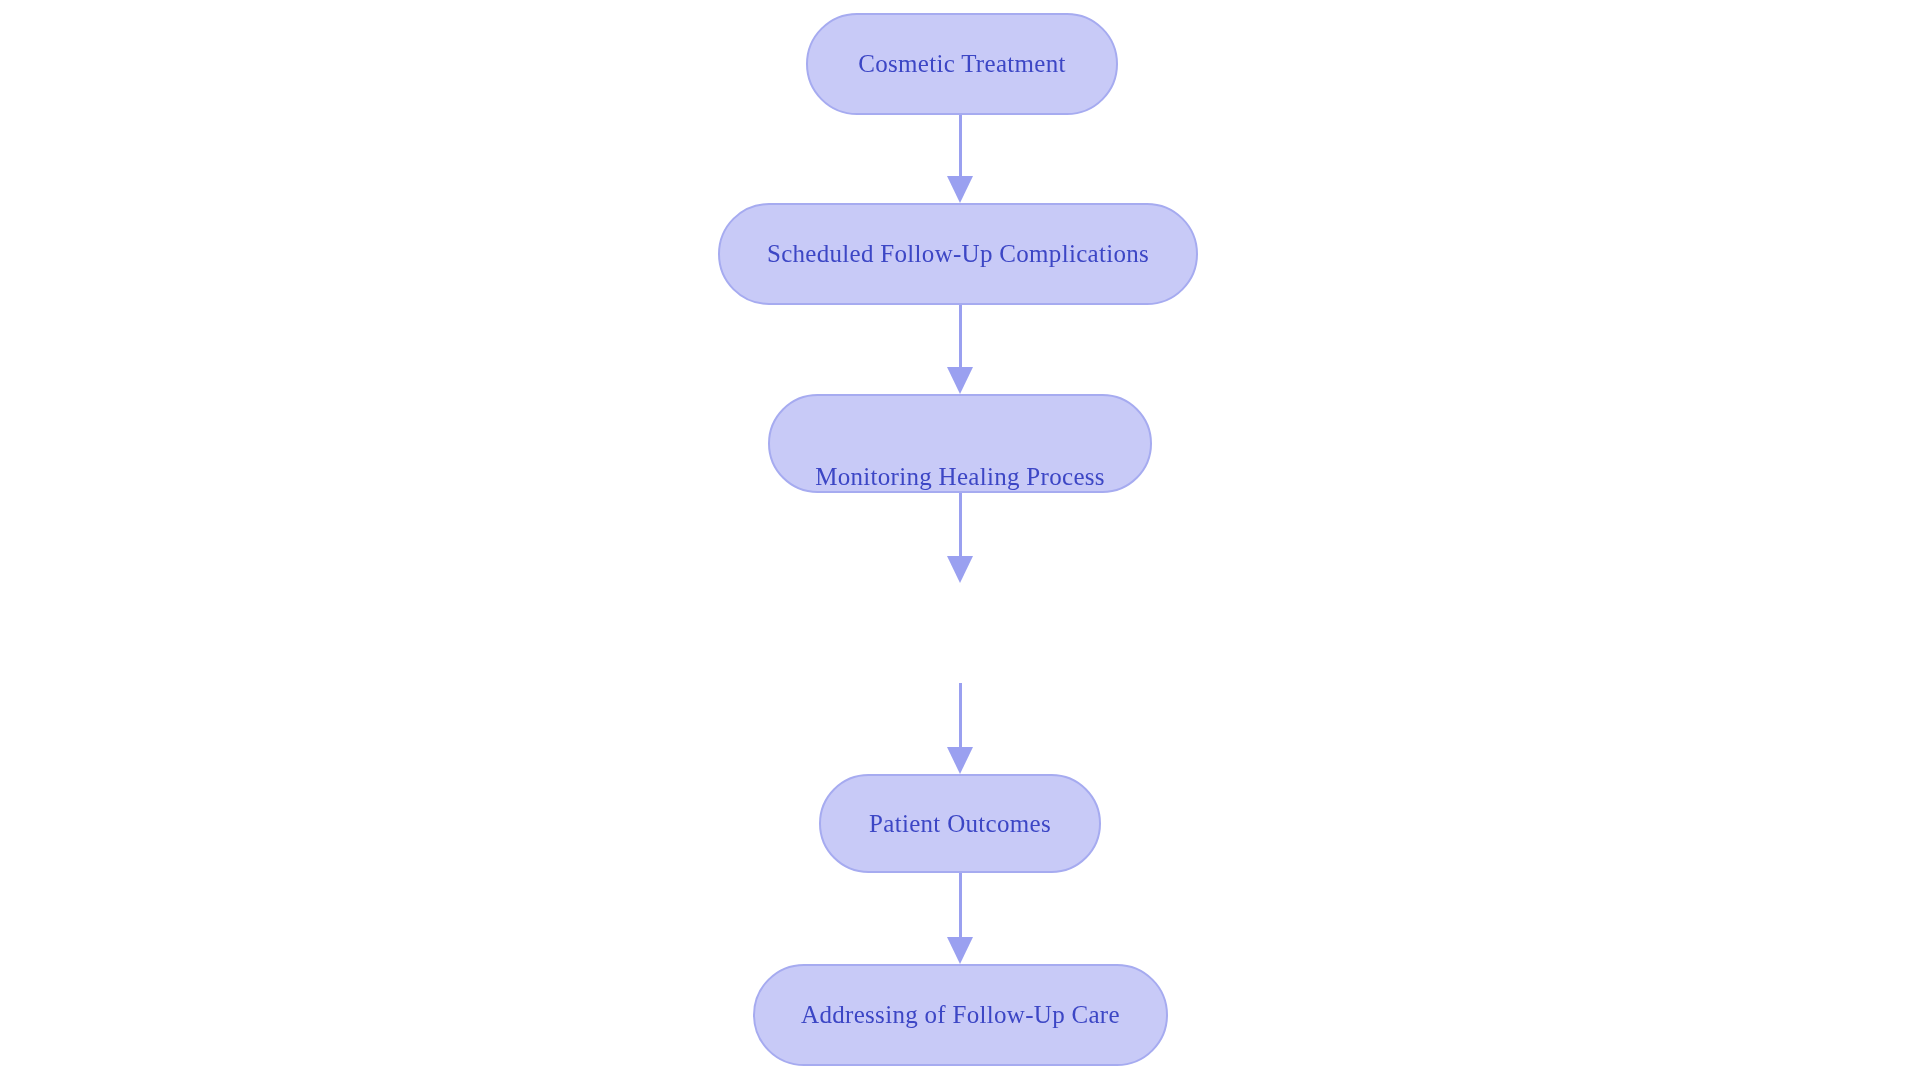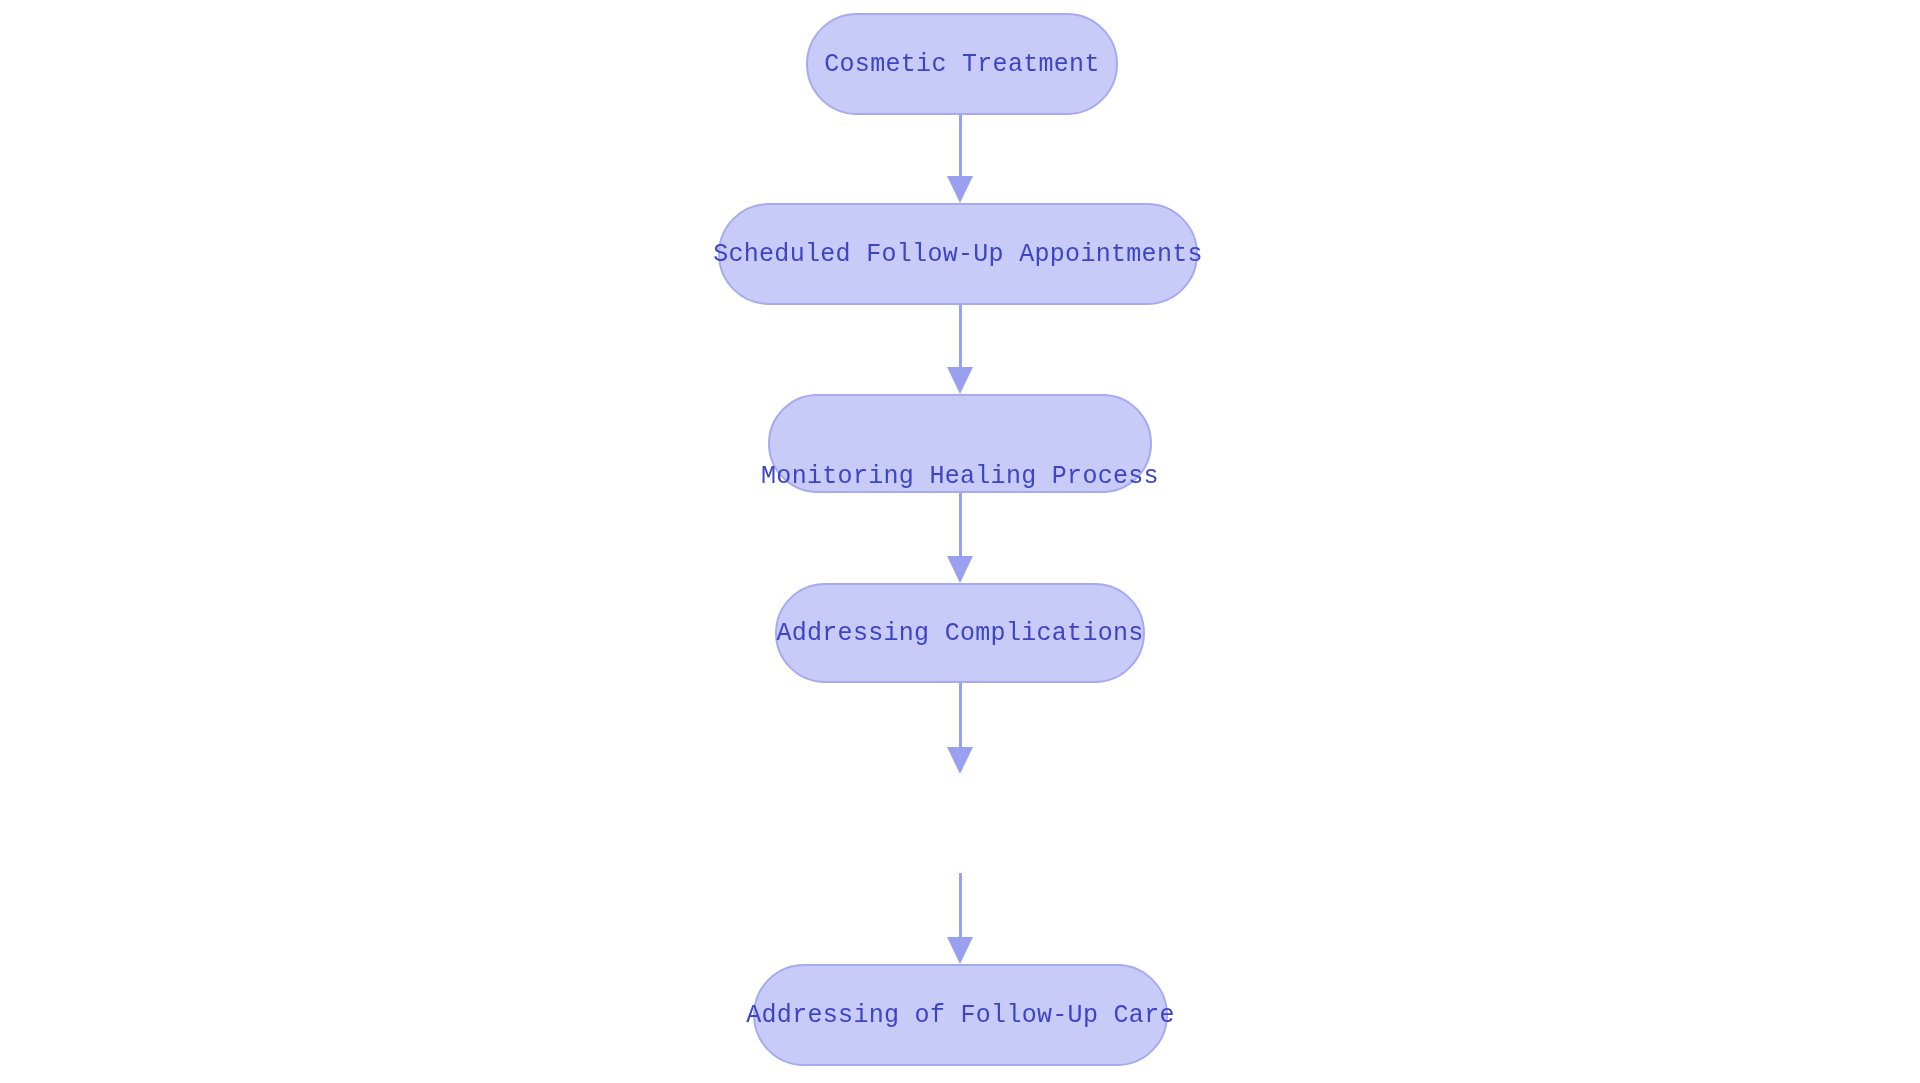--- a/index.html
+++ b/index.html
@@ -6,21 +6,21 @@
     margin: 0;
     padding: 0;
     background: #ffffff;
   }
   .canvas {
     position: relative;
     width: 1720px;
     height: 1083px;
     background: var(--background, #ffffff);
     overflow: hidden;
-    font-family: Liberation Mono, monospace;
+    font-family: Liberation Serif, serif;
   }
   .node {
     position: absolute;
     box-sizing: border-box;
     background: var(--node-fill, #c8caf7);
     border: 2px solid var(--node-border, #a6abf0);
     border-radius: 52px;
     display: flex;
     align-items: center;
     justify-content: center;
@@ -76,46 +76,46 @@
   <div class="node node-0">
     <span class="node-label">Cosmetic Treatment</span>
   </div>
 
   <div class="edge edge-0">
     <div class="edge-line"></div>
     <div class="edge-head"></div>
   </div>
 
   <div class="node node-1">
-    <span class="node-label">Scheduled Follow-Up Appointments</span>
+    <span class="node-label">Scheduled Follow-Up Complications</span>
   </div>
 
   <div class="edge edge-1">
     <div class="edge-line"></div>
     <div class="edge-head"></div>
   </div>
 
   <div class="node node-2">
     <span class="node-label">Monitoring Healing Process</span>
   </div>
 
   <div class="edge edge-2">
     <div class="edge-line"></div>
     <div class="edge-head"></div>
   </div>
 
-  <div class="node node-3">
-    <span class="node-label">Addressing Complications</span>
-  </div>
 
   <div class="edge edge-3">
     <div class="edge-line"></div>
     <div class="edge-head"></div>
   </div>
 
+  <div class="node node-4">
+    <span class="node-label">Patient Outcomes</span>
+  </div>
 
   <div class="edge edge-4">
     <div class="edge-line"></div>
     <div class="edge-head"></div>
   </div>
 
   <div class="node node-5">
     <span class="node-label">Addressing of Follow-Up Care</span>
   </div>
 

